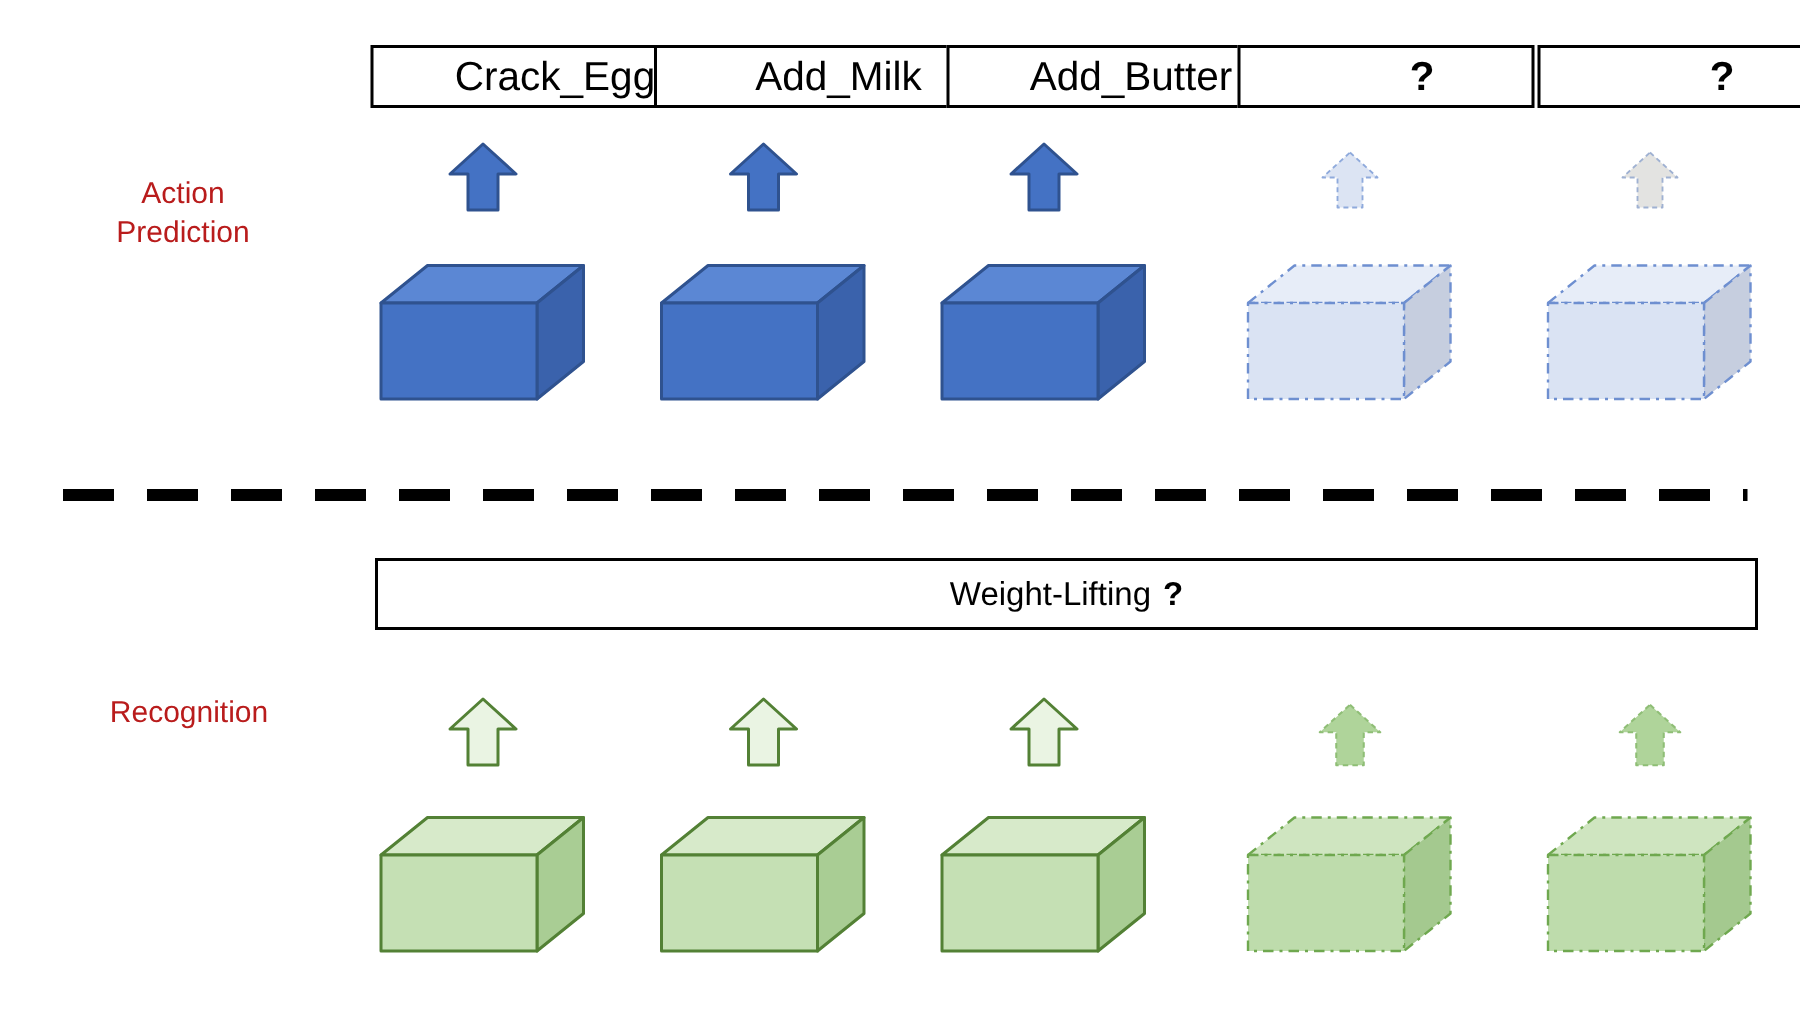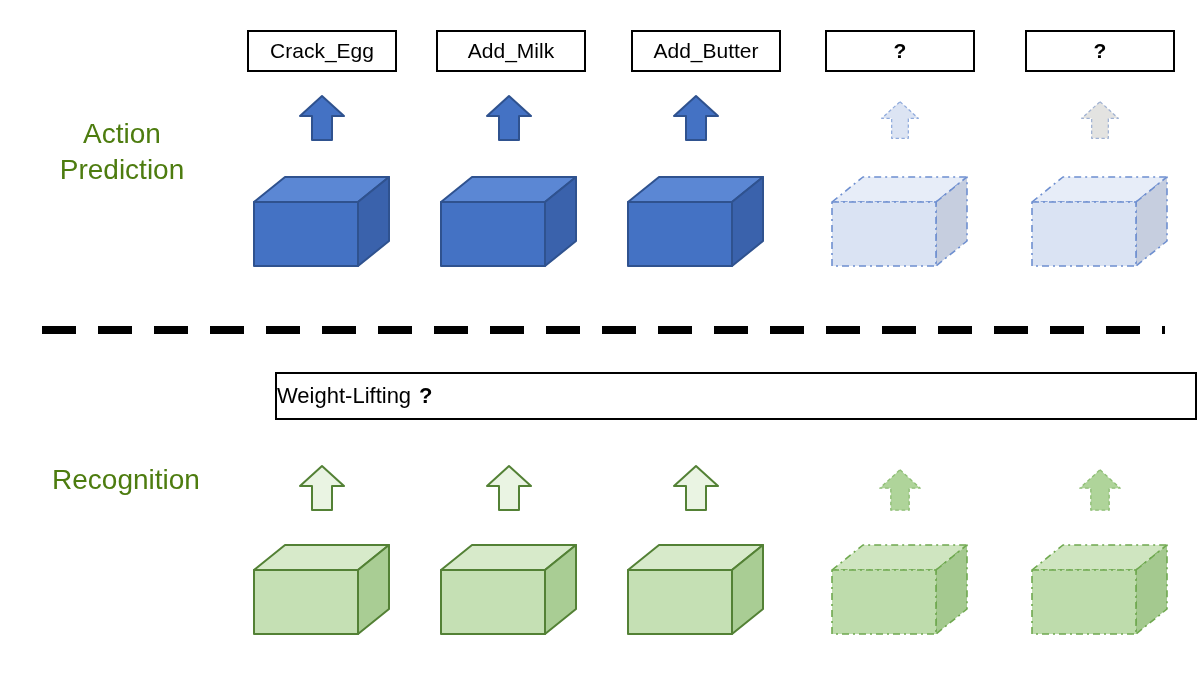--- a/index.html
+++ b/index.html
@@ -7,37 +7,38 @@
     position:relative;
     width:1200px;height:675px;
     background:#ffffff;
     font-family:"Liberation Sans", sans-serif;
     color:#000;
     overflow:hidden;
   }
   .row-label{
     position:absolute;
     text-align:center;
-    font-size:28px;
+    font-size:20px;
     line-height:1.3;
-    color:#4d7c0f;
+    color:#b91c1c;
   }
   .row-label.top{left:18px;top:116px;width:208px;}
   .row-label.bottom{left:12px;top:462px;width:228px;}
 
   .col{position:absolute;width:170px;}
 
   
   .label-box{
     position:absolute;
     top:30px;height:38px;width:146px;
     border:2px solid #000;
     background:#fff;
     display:flex;align-items:center;justify-content:center;
-    font-size:21px;
+    font-size:27px;
+    padding-left:48px;
   }
   .label-box.qmark{font-weight:700;}
 
   .arrow-svg{position:absolute;top:94px;}
   .arrow-svg.ghost{top:100px;}
   .cub-svg{position:absolute;top:174px;}
 
   
   .arrow-svg.bottom{top:464px;}
   .arrow-svg.bottom.ghost{top:468px;}
@@ -46,22 +47,22 @@
   .divider{
     position:absolute;
     left:42px;right:35px;top:326px;height:8px;
     background:repeating-linear-gradient(90deg,#000 0 34px,transparent 34px 56px);
   }
 
   .wide-box{
     position:absolute;
     left:250px;top:372px;width:918px;height:44px;
     border:2px solid #000;background:#fff;
-    display:flex;align-items:center;justify-content:flex-start;
-    font-size:22px;gap:8px;margin-left:25px;
+    display:flex;align-items:center;justify-content:center;
+    font-size:22px;gap:8px;
   }
   .wide-box .mark{font-weight:700;}
 
   
   .cub-blue{ --cFront:#4472C4; --cTop:#5B87D4; --cSide:#3A62AC; --cStroke:#2F528F; --cSW:2; }
   .cub-blue-ghost{ --cFront:#DAE3F3; --cTop:#E7EDF8; --cSide:#C6CEDF; --cStroke:#6E8FD0; --cSW:1.6; --cDash:7 4 2 4; }
   .cub-green{ --cFront:#C5E0B4; --cTop:#D7EACA; --cSide:#A9CD94; --cStroke:#538135; --cSW:2; }
   .cub-green-ghost{ --cFront:#BEDCAC; --cTop:#CFE5C0; --cSide:#A4C98F; --cStroke:#6FA84F; --cSW:1.6; --cDash:7 4 2 4; }
 
   

